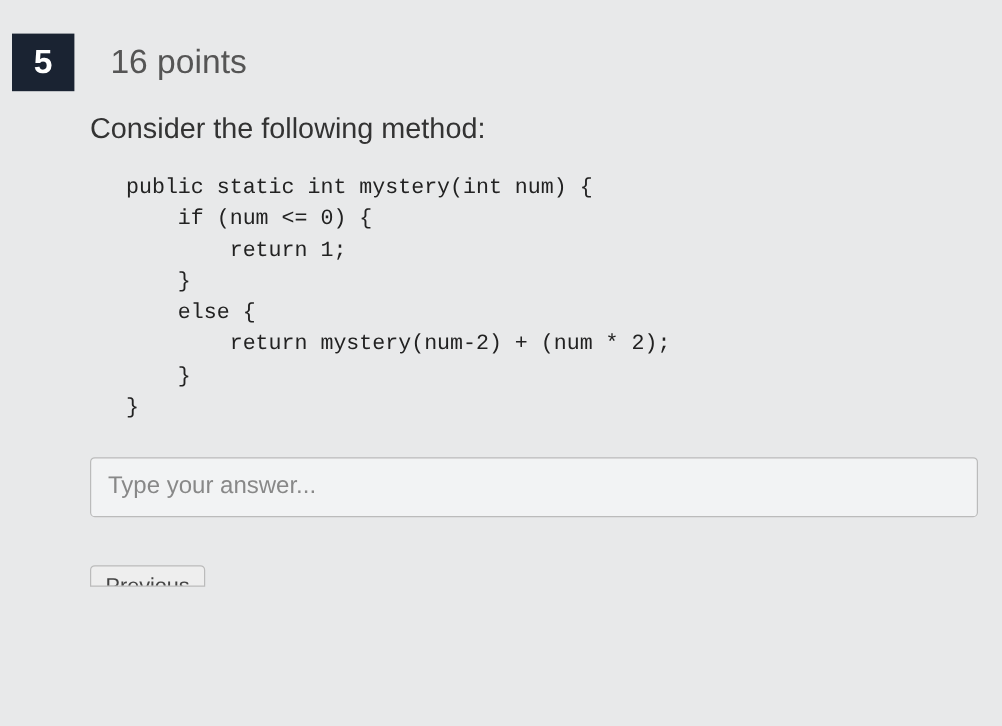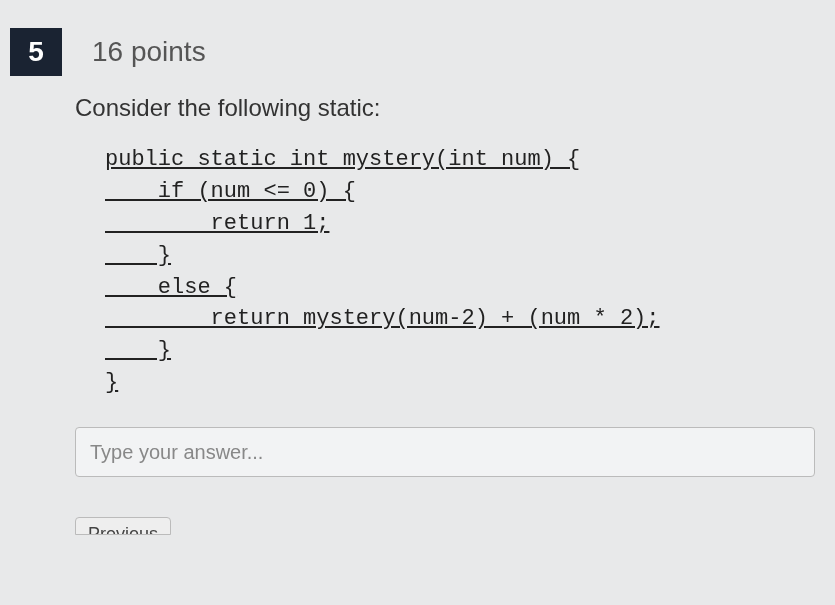--- a/index.html
+++ b/index.html
@@ -44,27 +44,26 @@
     padding-right: 20px;
   }
   .prompt {
     font-size: 24px;
     color: #333;
     margin-top: 18px;
     margin-bottom: 22px;
   }
   .code-block {
     font-family: "Consolas", "Menlo", "Courier New", monospace;
-    font-size: 22px;
+    font-size: 18px;
     line-height: 1.45;
     color: #222;
     white-space: pre;
     margin-left: 30px;
     margin-bottom: 28px;
-    text-decoration: underline;
   }
   .question-text {
     font-size: 24px;
     color: #333;
     margin-bottom: 16px;
   }
   .answer-input {
     width: 100%;
     height: 50px;
     border: 1px solid #bbb;
@@ -97,21 +96,21 @@
 
 <div class="container">
   <div class="header-row">
     <div class="q-number">
       <span>5</span>
     </div>
     <div class="points">16 points</div>
   </div>
 
   <div class="content">
-    <div class="prompt">Consider the following static:</div>
+    <div class="prompt">Consider the following method:</div>
     <div class="code-block">public static int mystery(int num) {
     if (num &lt;= 0) {
         return 1;
     }
     else {
         return mystery(num-2) + (num * 2);
     }
 }</div>
     <input type="text" class="answer-input" placeholder="Type your answer..." style="">
   </div>

